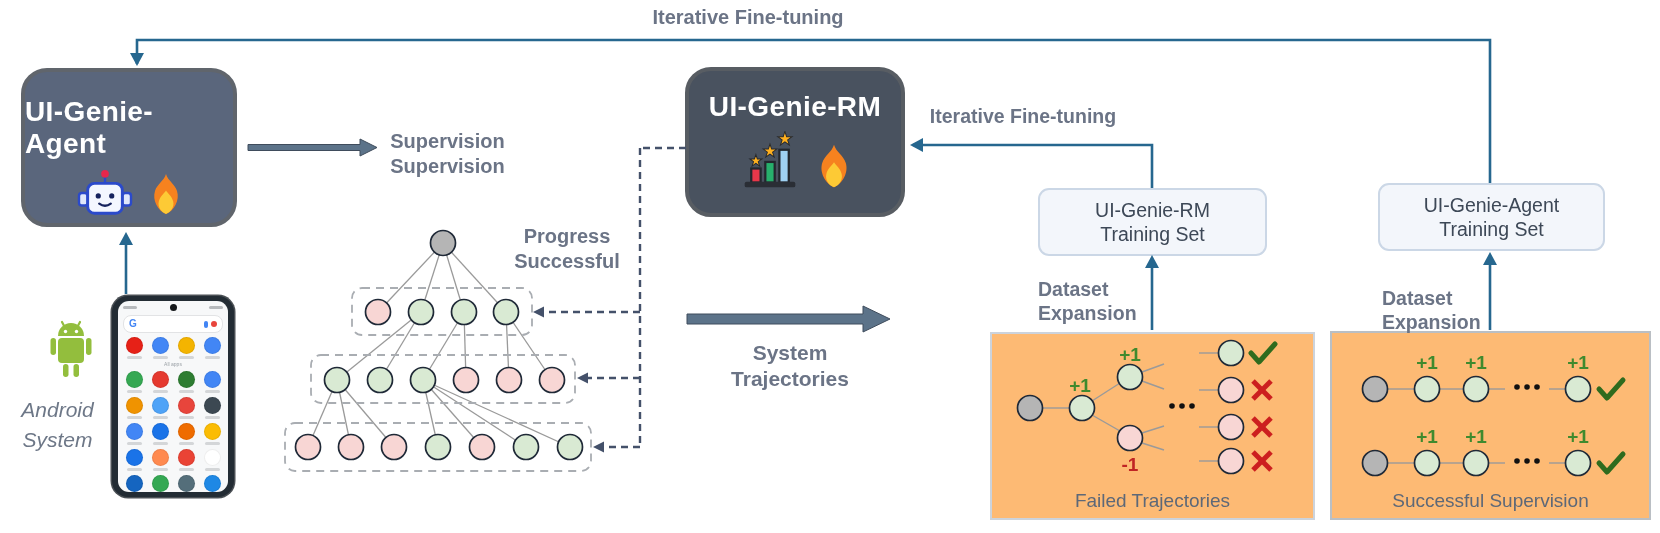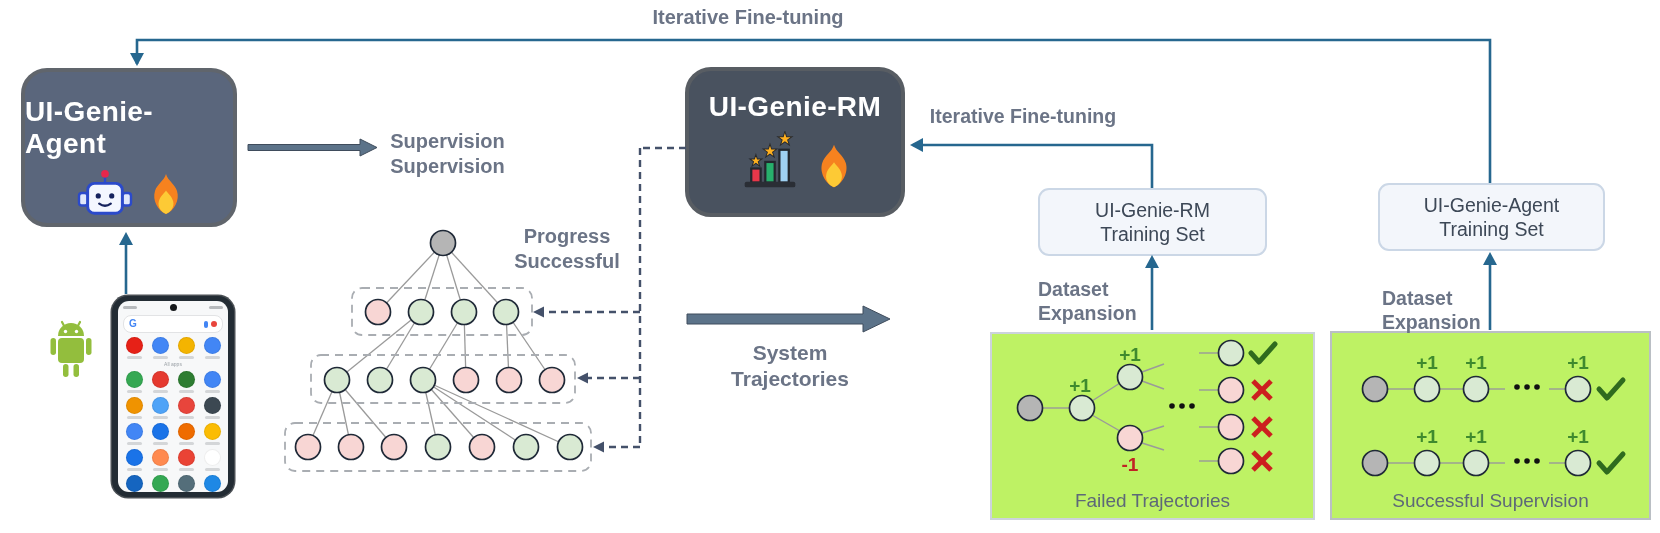--- a/index.html
+++ b/index.html
@@ -16,21 +16,21 @@
   .icons{display:flex;align-items:flex-end;gap:16px;margin-top:8px;}
 
   
   .tbox{position:absolute;box-sizing:border-box;background:#f3f6fb;border:2px solid #cbd7e6;border-radius:11px;
         display:flex;flex-direction:column;justify-content:center;align-items:center;
         color:#3d4857;font-size:19.5px;line-height:1.25;z-index:2;}
   #rm-tbox{left:1038px;top:188px;width:229px;height:68px;}
   #agent-tbox{left:1378px;top:183px;width:227px;height:68px;}
 
   
-  .panel{position:absolute;box-sizing:border-box;background:#bef264;z-index:1;}
+  .panel{position:absolute;box-sizing:border-box;background:#fdba74;z-index:1;}
   #failed-panel{left:990px;top:332px;width:325px;height:188px;border:2px solid #ccd3dc;}
   #success-panel{left:1330px;top:331px;width:321px;height:189px;border:2px solid #babfc4;}
   .caption{position:absolute;left:0;right:0;bottom:6px;text-align:center;color:#5d6878;font-size:19px;}
 
   
   .lbl{position:absolute;z-index:3;color:#6b7486;font-weight:bold;text-align:center;line-height:1.24;}
   #lbl-top{left:598px;top:5px;width:300px;font-size:20px;}
   #lbl-rm-ift{left:873px;top:104px;width:300px;font-size:19.5px;}
   #lbl-traj{left:370px;top:129px;width:155px;font-size:20px;}
   #lbl-prog{left:492px;top:224px;width:150px;font-size:20px;}
@@ -270,20 +270,24 @@
     <line x1="32" y1="2" x2="28.5" y2="8.5" stroke="#93be3d" stroke-width="2.2" stroke-linecap="round"></line>
     <path d="M10 16 a13 13 0 0 1 26 0 Z" fill="#93be3d"></path>
     <circle cx="17.5" cy="11.5" r="1.7" fill="#fff"></circle>
     <circle cx="28.5" cy="11.5" r="1.7" fill="#fff"></circle>
     <rect x="10" y="18" width="26" height="25" rx="4" fill="#93be3d"></rect>
     <rect x="2.5" y="18" width="5.5" height="17" rx="2.75" fill="#93be3d"></rect>
     <rect x="38" y="18" width="5.5" height="17" rx="2.75" fill="#93be3d"></rect>
     <rect x="15" y="44" width="5.5" height="13" rx="2.75" fill="#93be3d"></rect>
     <rect x="25.5" y="44" width="5.5" height="13" rx="2.75" fill="#93be3d"></rect>
   </svg>
+  <div id="lbl-android">
+    <span>Android</span><br>
+    <span>System</span>
+  </div>
 
   <div class="phone">
     <div class="screen">
       <div class="statusbar">
         <div class="sb-chip"></div>
         <div class="sb-chip"></div>
       </div>
       <div class="cam"></div>
       <div class="search">
         <span class="gmark">G</span>

